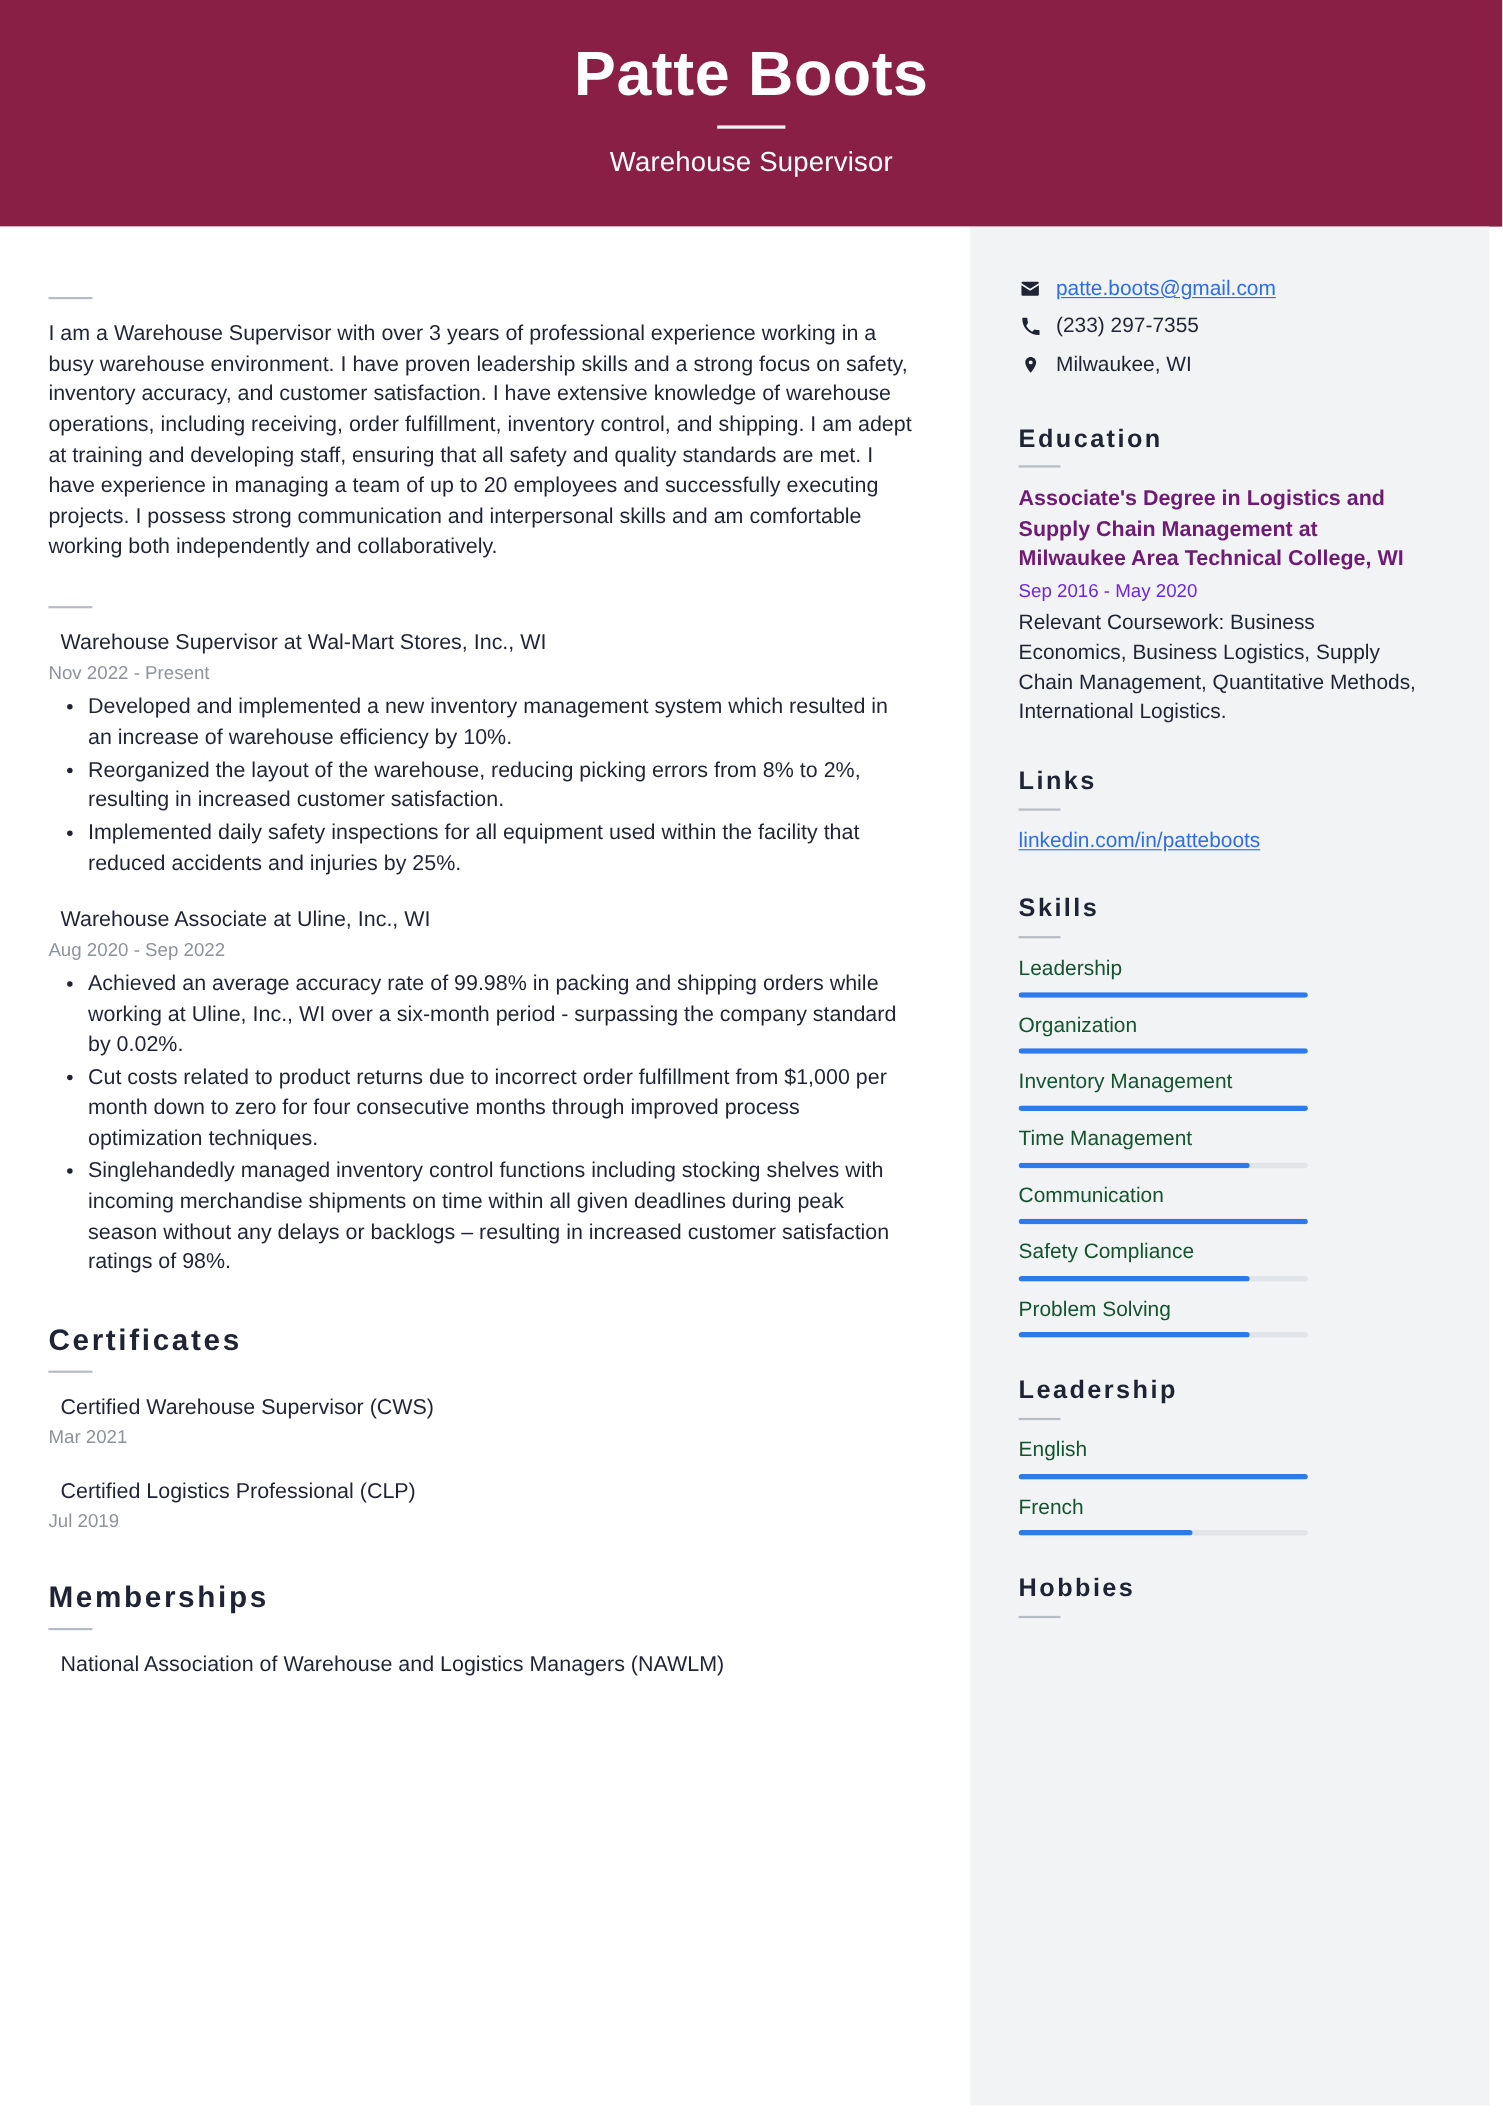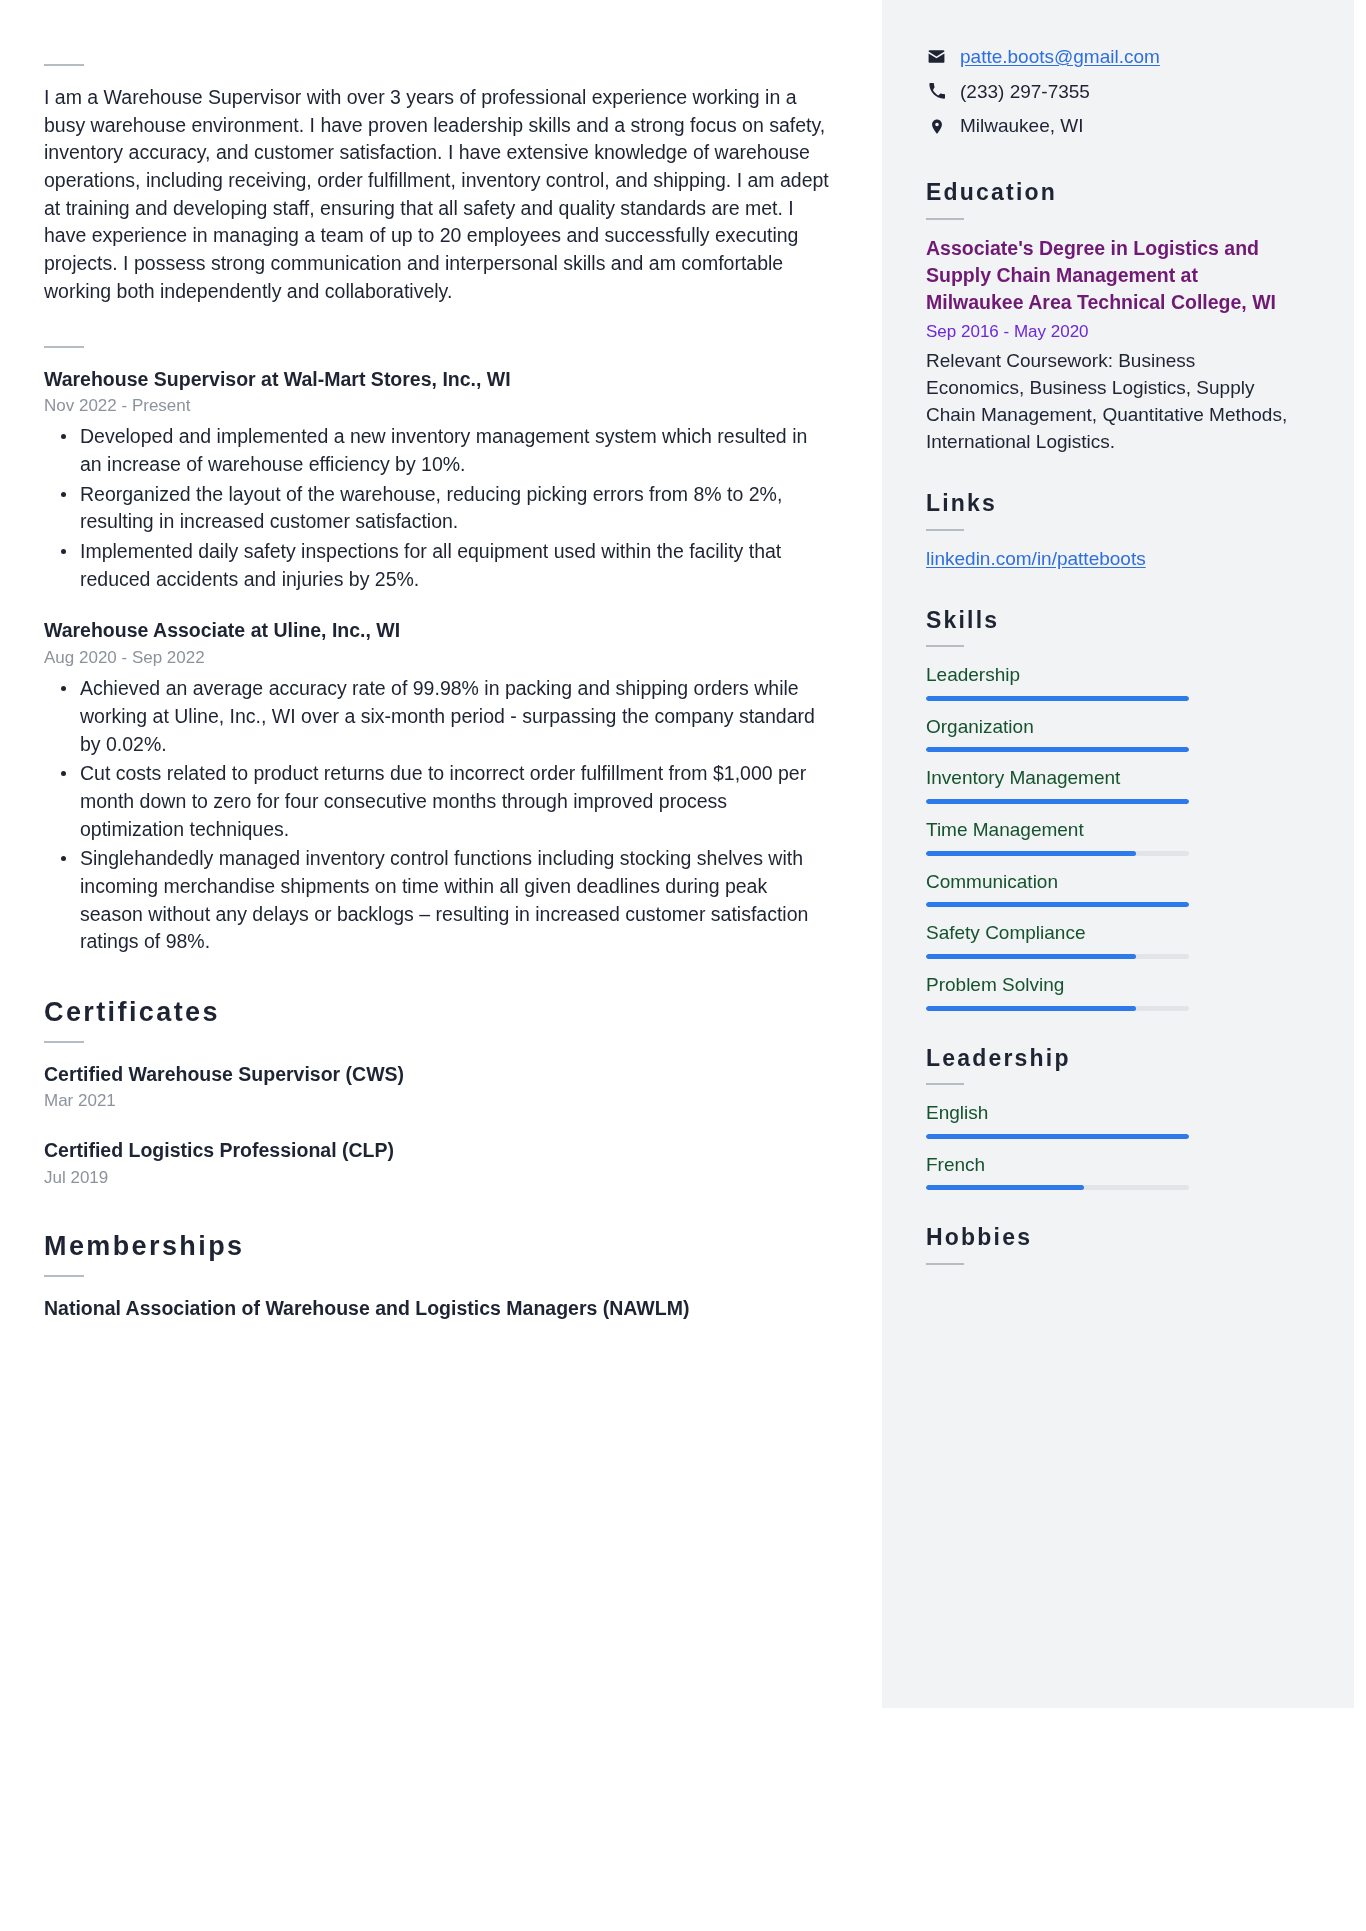--- a/index.html
+++ b/index.html
@@ -104,23 +104,24 @@
     color: #1e2433;
     max-width: 790px;
   }
 
   
   .entry { margin-bottom: 24px; }
   .entry:last-child { margin-bottom: 0; }
 
   .entry-title {
     font-size: 19.5px;
-    font-weight: 700;
+    font-weight: 400;
     color: #1e2433;
     line-height: 1.35;
+    margin-left: 11px;
   }
   .entry-date {
     font-size: 17px;
     font-weight: 400;
     color: #8d939c;
     line-height: 1.5;
     margin-top: 1px;
   }
 
   .bullets {
@@ -224,20 +225,25 @@
     left: 0; top: 0; bottom: 0;
     background: #2f7aea;
     border-radius: 3px;
   }
 </style>
 </head>
 <body>
 
 <div class="page">
 
+  <div class="header">
+    <div class="header-name">Patte Boots</div>
+    <div class="header-rule"></div>
+    <div class="header-title">Warehouse Supervisor</div>
+  </div>
 
   <div class="body-wrap">
 
     <div class="col-main">
 
       <div class="sec">
         <div class="sec-rule"></div>
         <div class="para">I am a Warehouse Supervisor with over 3 years of professional experience working in a busy warehouse environment. I have proven leadership skills and a strong focus on safety, inventory accuracy, and customer satisfaction. I have extensive knowledge of warehouse operations, including receiving, order fulfillment, inventory control, and shipping. I am adept at training and developing staff, ensuring that all safety and quality standards are met. I have experience in managing a team of up to 20 employees and successfully executing projects. I possess strong communication and interpersonal skills and am comfortable working both independently and collaboratively.</div>
       </div>
 

